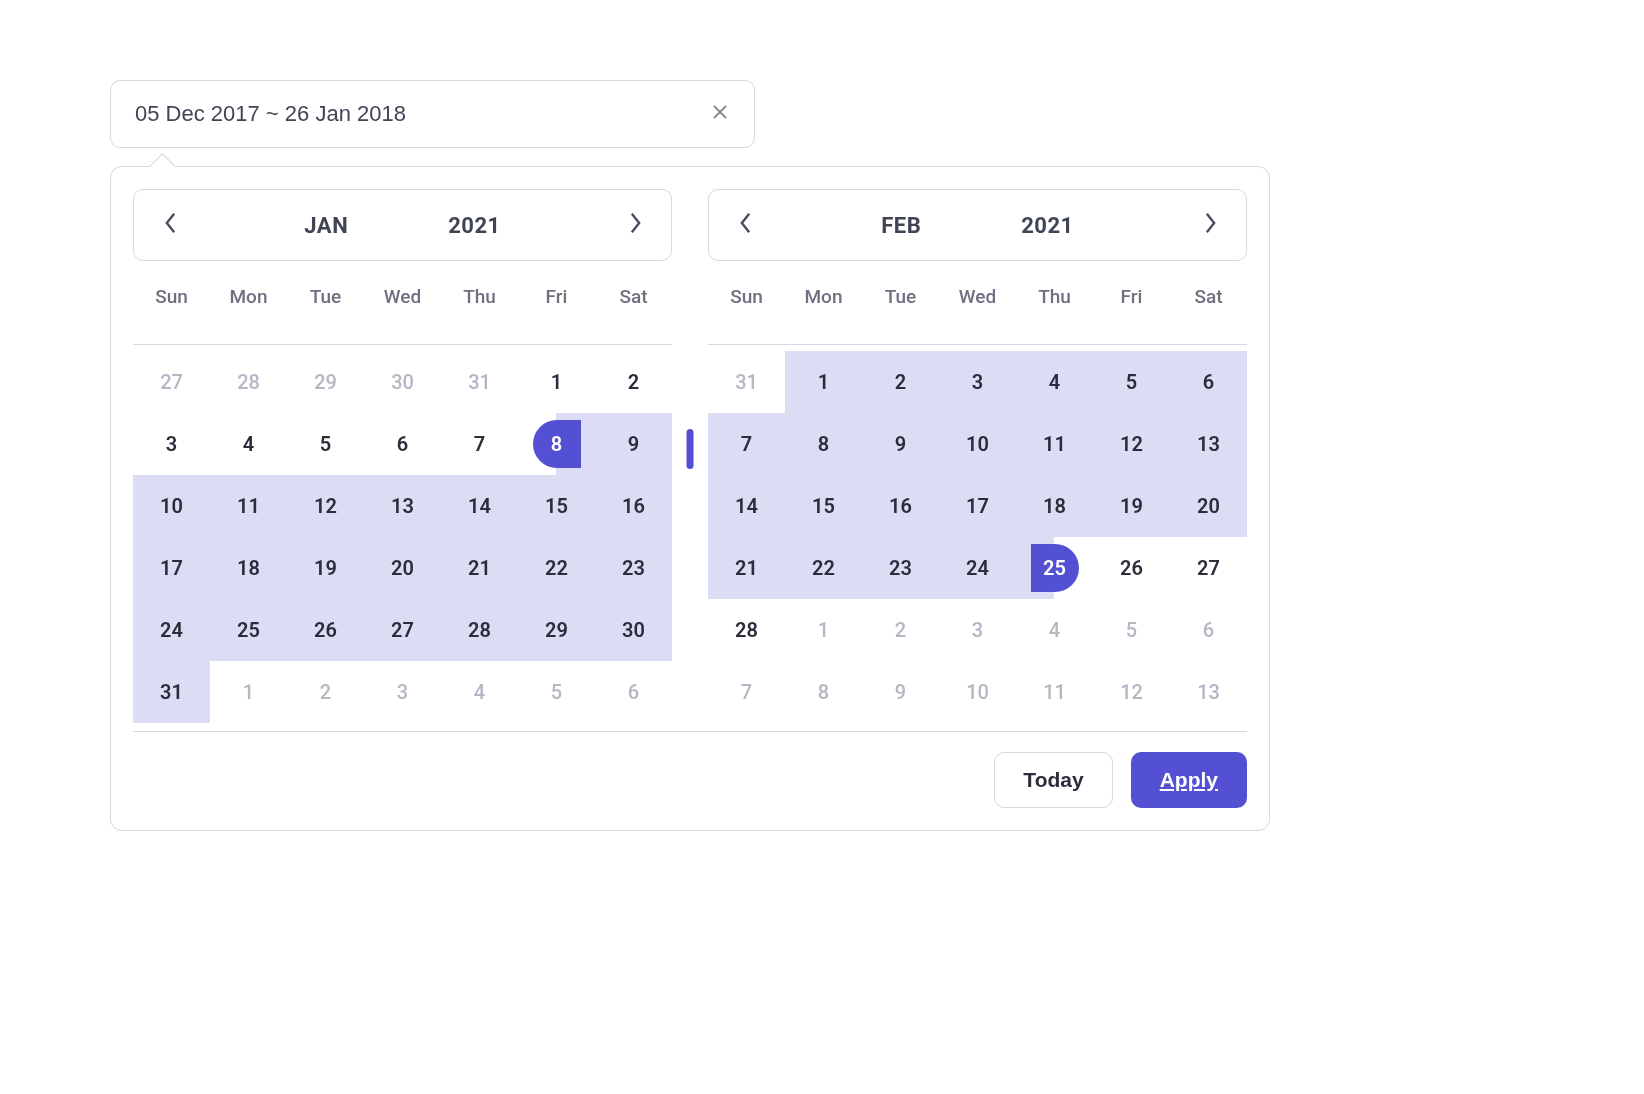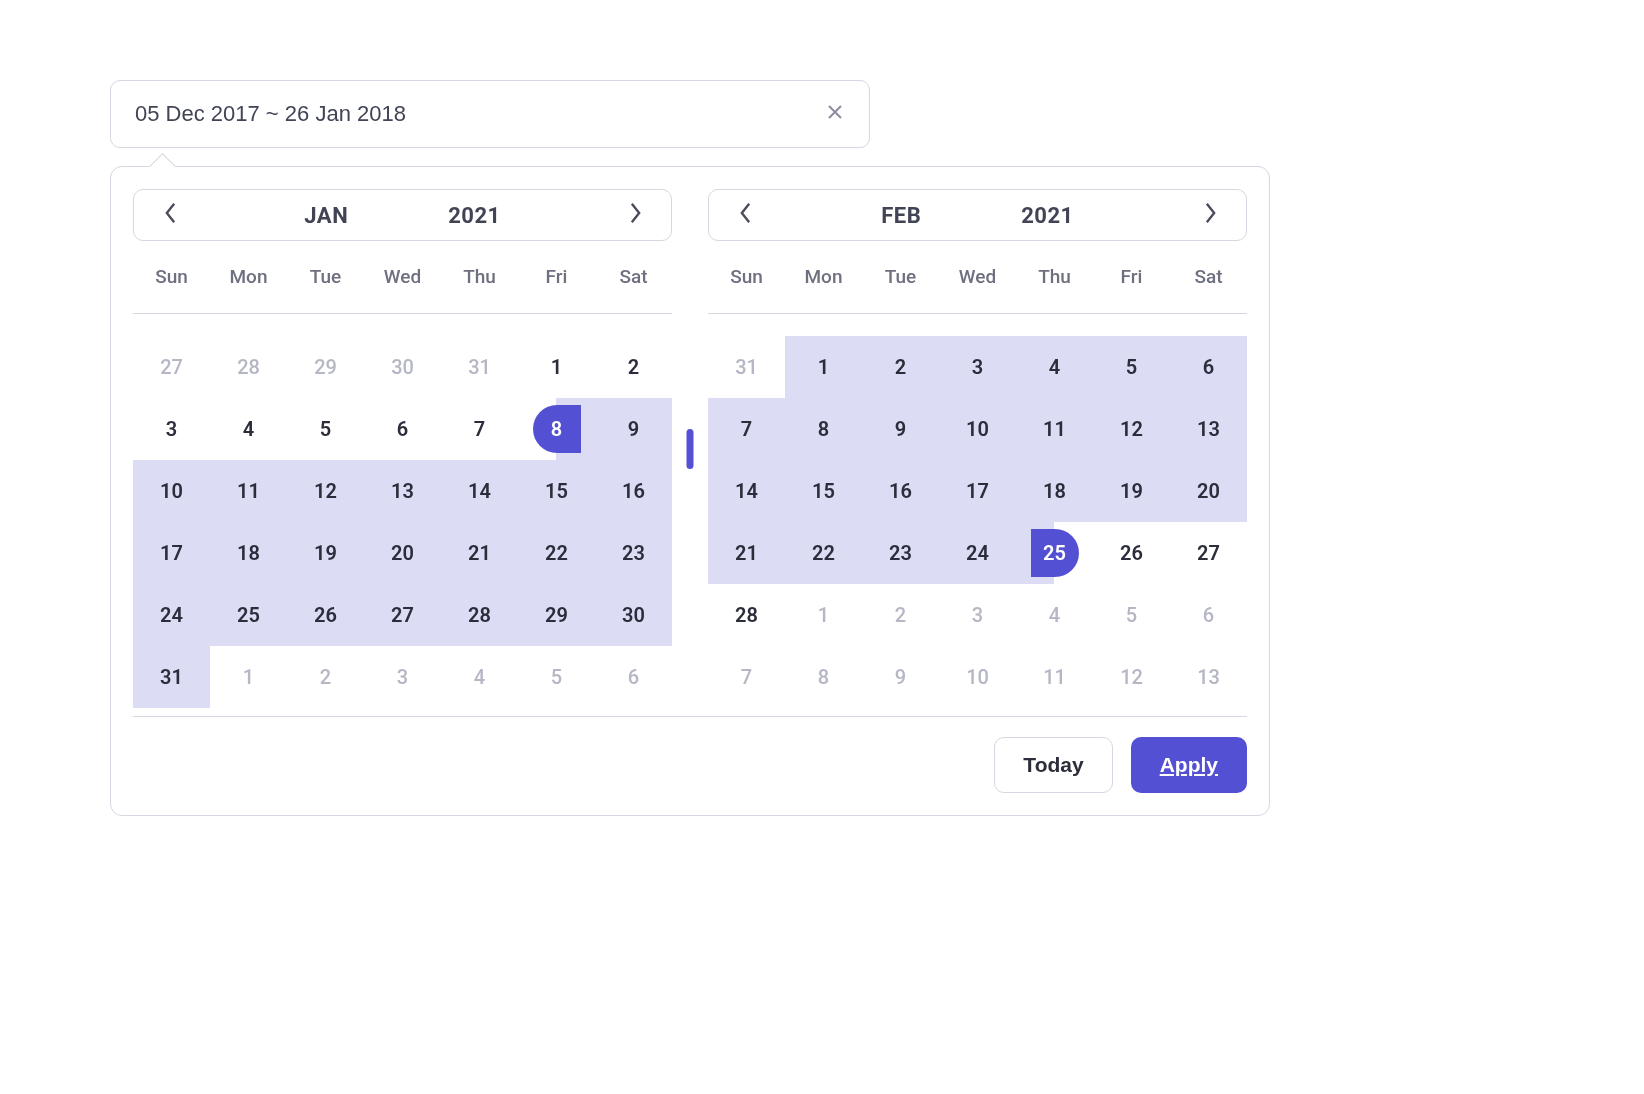--- a/index.html
+++ b/index.html
@@ -15,21 +15,21 @@
     margin: 0;
     padding: 80px 0 0 110px;
     font-family: -apple-system, BlinkMacSystemFont, "Segoe UI", Roboto, Helvetica, Arial, sans-serif;
     background: #fff;
     color: var(--text-dark);
     font-size: 19px;
   }
 
   
   .input-wrap {
-    width: 760px;
+    width: 645px;
     height: 68px;
     border: 1px solid var(--border);
     border-radius: 10px;
     display: flex;
     align-items: center;
     padding: 0 22px;
     position: relative;
   }
   .input-wrap input {
     flex: 1;
@@ -110,21 +110,21 @@
     background: var(--primary);
   }
 
   .calendar {
     flex: 1;
   }
 
   .cal-header {
     border: 1px solid var(--border);
     border-radius: 10px;
-    height: 52px;
+    height: 72px;
     display: flex;
     align-items: center;
     justify-content: space-between;
     padding: 0 22px;
     margin-bottom: 18px;
   }
   .nav-btn {
     width: 28px;
     height: 28px;
     display: flex;
@@ -148,22 +148,22 @@
   .weekdays, .days {
     display: grid;
     grid-template-columns: repeat(7, 1fr);
     text-align: center;
   }
   .weekdays {
     font-size: 19px;
     color: #6e7080;
     font-weight: 500;
     border-bottom: 1px solid var(--border);
-    padding-bottom: 19px;
-    margin-bottom: 22px;
+    padding-bottom: 30px;
+    margin-bottom: 6px;
   }
   .weekdays span { padding: 6px 0; }
 
   .day {
     height: 62px;
     display: flex;
     align-items: center;
     justify-content: center;
     font-size: 20px;
     font-weight: 600;

